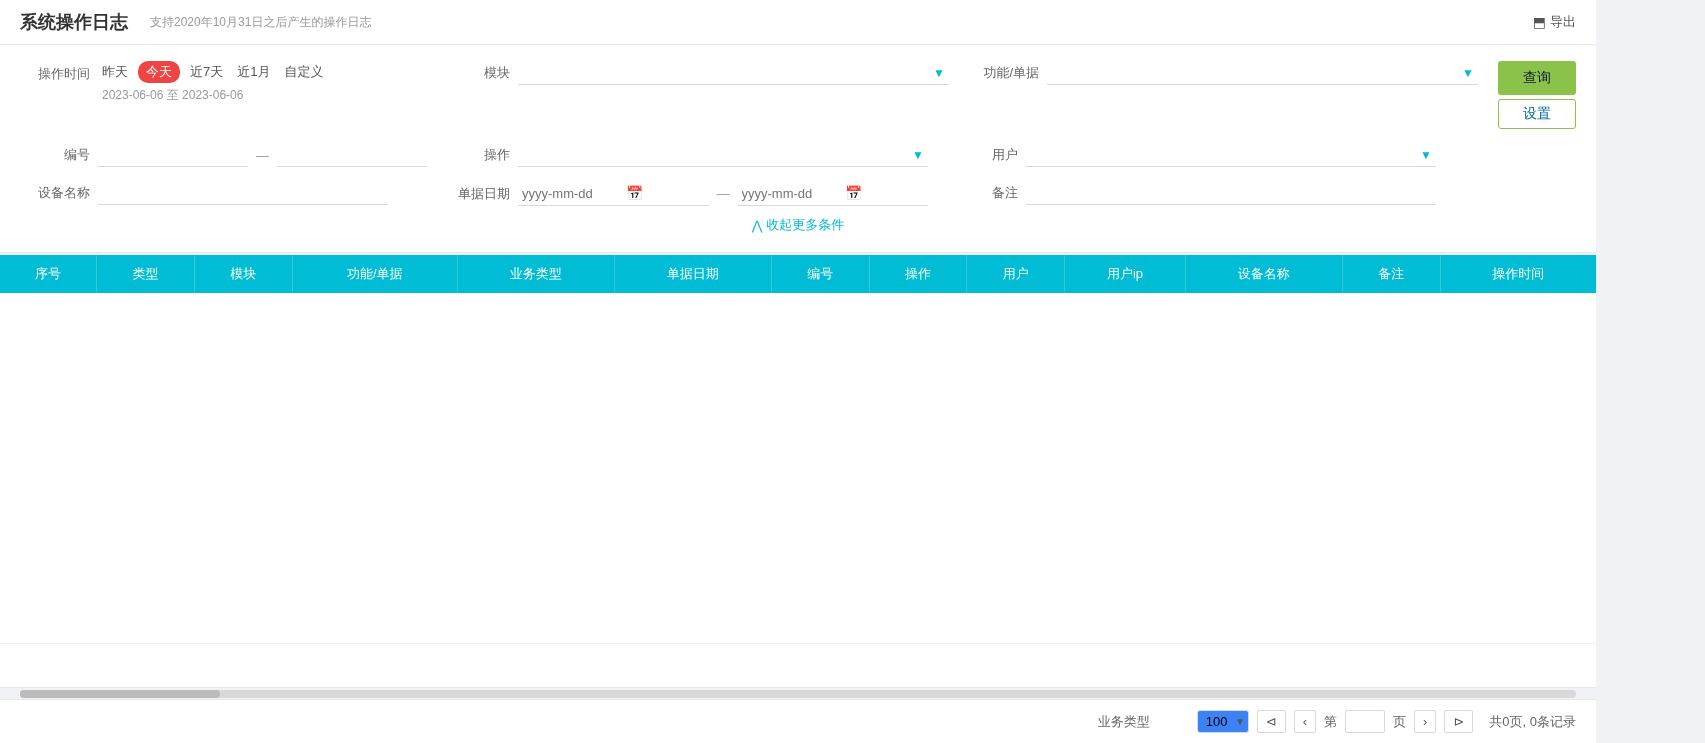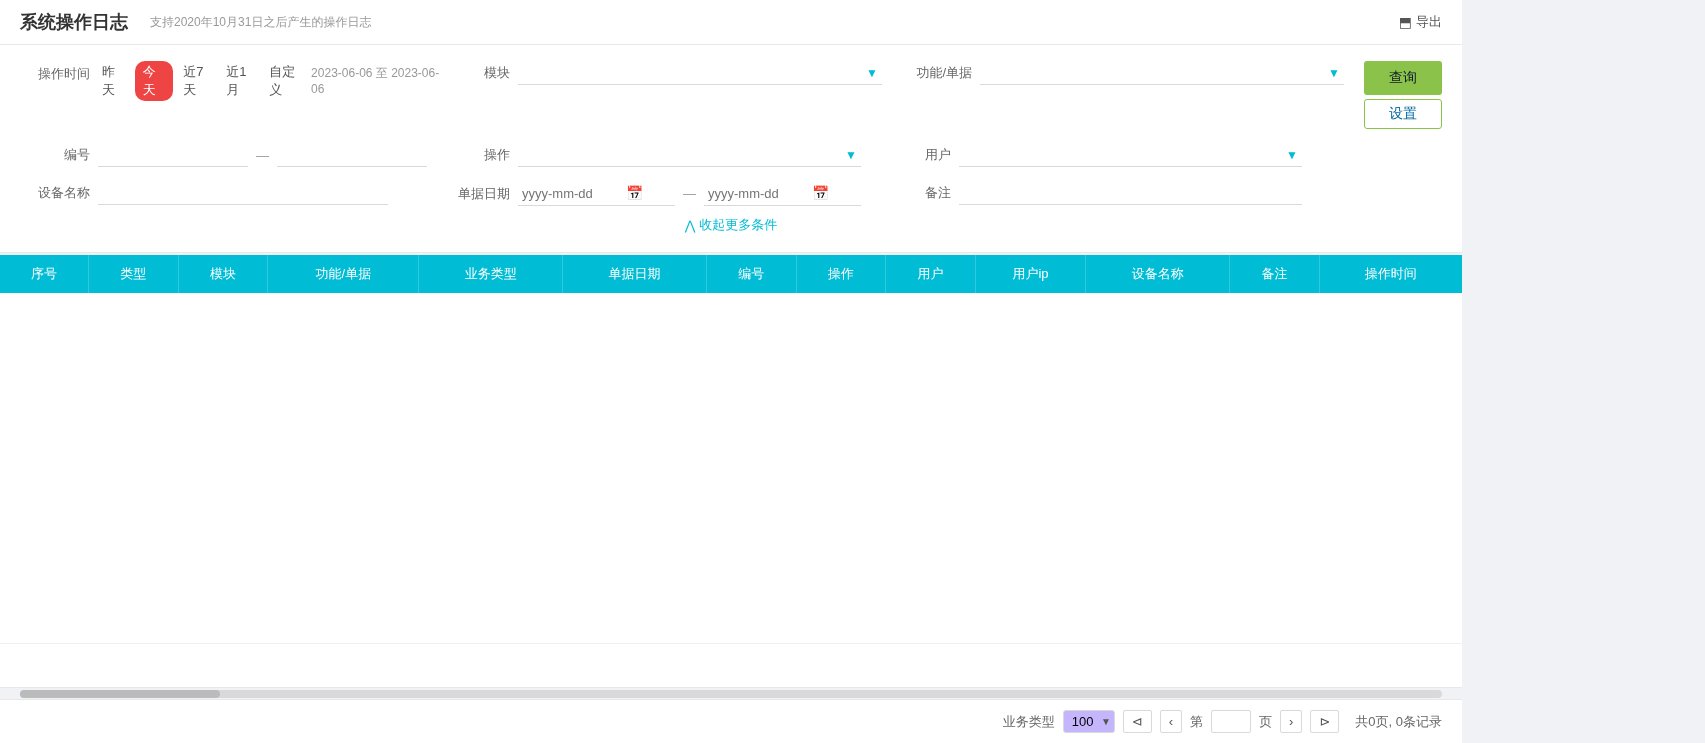--- a/index.html
+++ b/index.html
@@ -1,18 +1,18 @@
 <!DOCTYPE html>
 <html><head>
   <meta charset="utf-8">
   <style>
     * { box-sizing: border-box; margin: 0; padding: 0; }
     body { font-family: "Microsoft YaHei", "PingFang SC", Arial, sans-serif; font-size: 13px; background: #f0f2f5; color: #333; }
 
-    .page-wrapper { width: 1462px; min-height: 743px; background: #f0f2f5; display: flex; flex-direction: column; border-radius: 10px; }
+    .page-wrapper { width: 1596px; min-height: 743px; background: #f0f2f5; display: flex; flex-direction: column; border-radius: 10px; }
 
     
     .page-header { background: #fff; padding: 10px 20px; display: flex; align-items: center; justify-content: space-between; border-bottom: 1px solid #e8e8e8; }
     .page-title { font-size: 18px; font-weight: bold; color: #333; margin-right: 12px; }
     .page-subtitle { font-size: 12px; color: #999; }
     .export-btn { display: flex; align-items: center; gap: 4px; color: #555; font-size: 13px; cursor: pointer; }
     .export-icon { font-size: 14px; }
 
     
     .filter-area { background: #fff; padding: 16px 20px 10px; border-bottom: 1px solid #e8e8e8; }
@@ -59,32 +59,32 @@
     .table-empty { height: 350px; }
 
     
     .scrollbar-area { height: 12px; background: #f0f2f5; border-top: 1px solid #e8e8e8; }
     .scrollbar-track { height: 8px; background: #d9d9d9; border-radius: 4px; margin: 2px 20px; }
     .scrollbar-thumb { height: 8px; width: 200px; background: #bbb; border-radius: 4px; }
 
     
     .pagination-bar { background: #fff; padding: 10px 20px; display: flex; align-items: center; justify-content: flex-end; gap: 8px; border-top: 1px solid #e8e8e8; }
     .pagination-label { color: #666; font-size: 13px; }
-    .pagination-select { border: 1px solid #d9d9d9; padding: 3px 20px 3px 8px; font-size: 13px; border-radius: 3px; appearance: none; position: relative; background: #c4b5fd; cursor: pointer; }
+    .pagination-select { border: 1px solid #d9d9d9; padding: 3px 20px 3px 8px; font-size: 13px; border-radius: 3px; appearance: none; position: relative; background: #3b82f6; cursor: pointer; margin-left: 39px; }
     .page-nav-btn { border: 1px solid #d9d9d9; background: #fff; padding: 3px 8px; cursor: pointer; color: #555; font-size: 13px; border-radius: 2px; }
     .page-nav-btn:disabled { color: #ccc; cursor: default; }
     .page-input { border: 1px solid #d9d9d9; width: 40px; text-align: center; padding: 3px; font-size: 13px; border-radius: 2px; }
     .pagination-info { color: #666; font-size: 13px; margin-left: 8px; }
 
     .per-page-wrapper { display: flex; align-items: center; position: relative; }
     .per-page-arrow { position: absolute; right: 4px; pointer-events: none; font-size: 10px; color: #555; }
 
     .filter-main-row { display: flex; align-items: flex-start; width: 100%; }
 
-    .time-block { display: flex; }
+    .time-block { display: flex; flex-direction: column; }
     .time-block-top { display: flex; align-items: center; gap: 6px; }
   </style>
 </head>
 <body>
 
 <div class="page-wrapper">
 
   <div class="page-header">
     <div style="display:flex; align-items:center; gap:10px;">
       <span class="page-title">系统操作日志</span>

